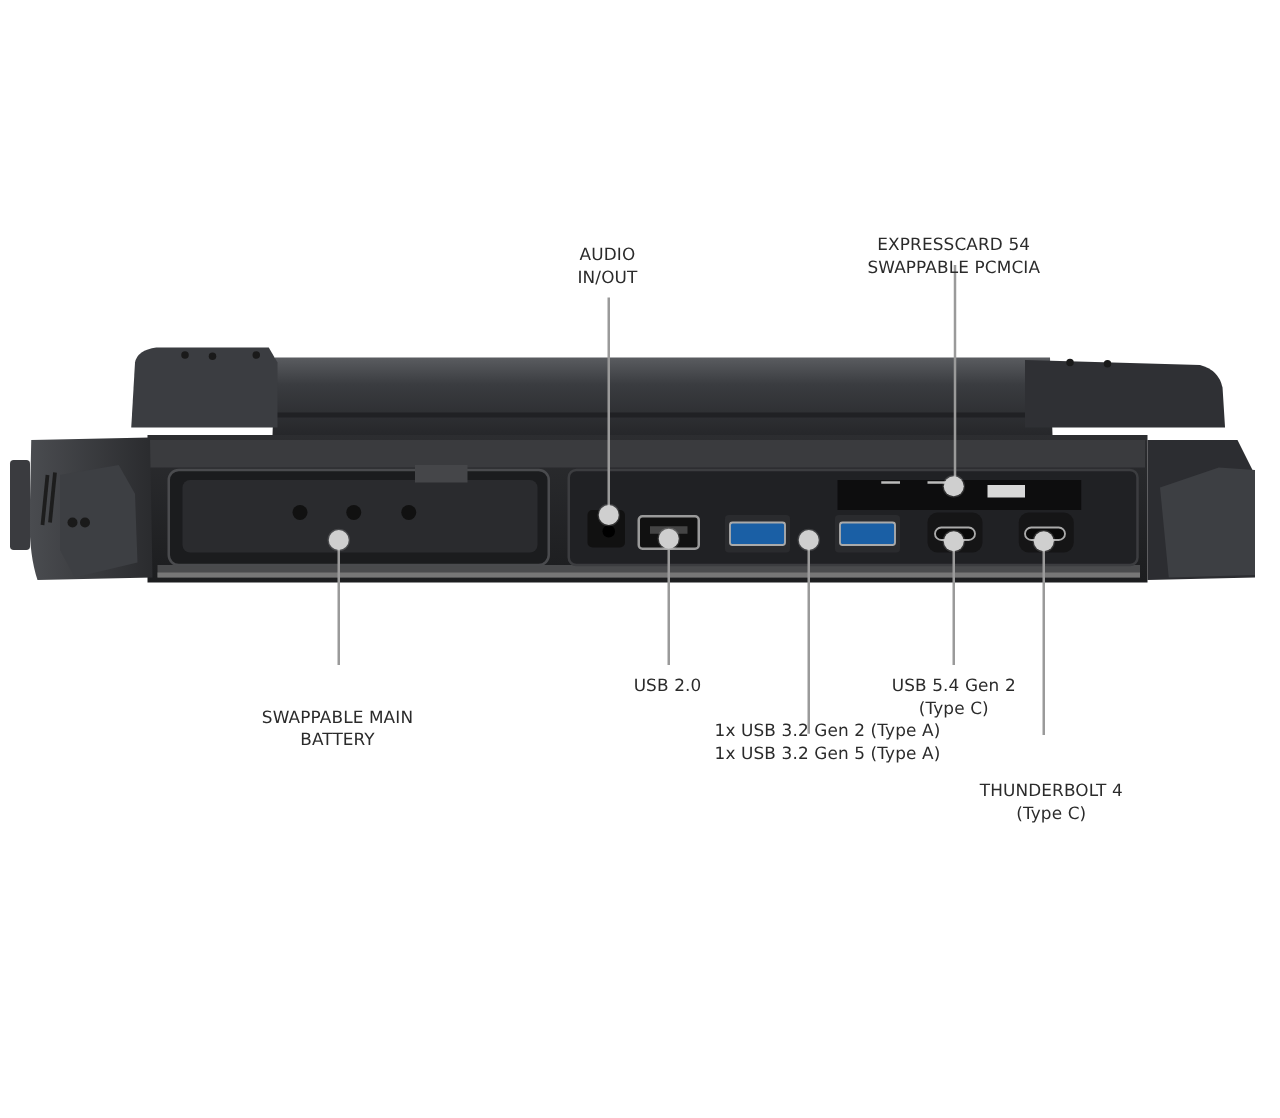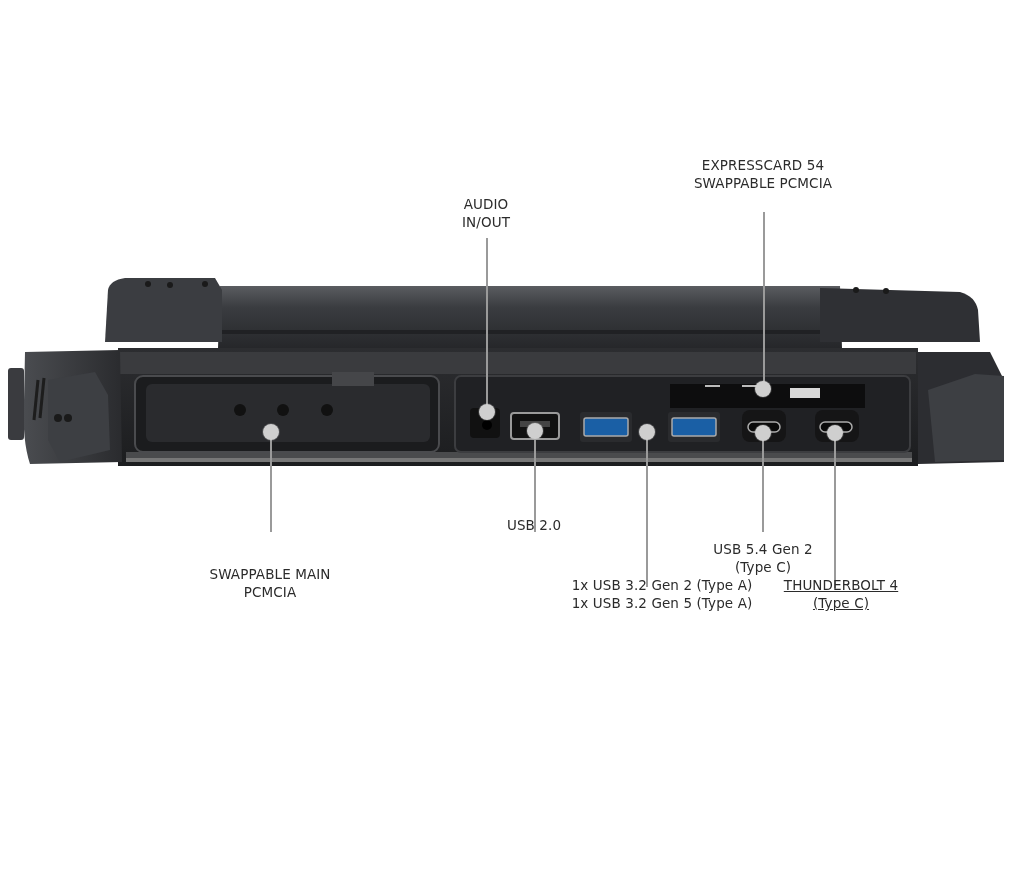--- a/index.html
+++ b/index.html
@@ -116,36 +116,36 @@
   <div class="dot" style="left:271px;top:432px;"></div>
   <div class="dot" style="left:535px;top:431px;"></div>
   <div class="dot" style="left:647px;top:432px;"></div>
   <div class="dot" style="left:763px;top:433px;"></div>
   <div class="dot" style="left:835px;top:433px;"></div>
 
   <div class="label" style="left:486px;top:195px;">
     <div>AUDIO</div>
     <div>IN/OUT</div>
   </div>
-  <div class="label" style="left:763px;top:156px;">
+  <div class="label" style="left:763px;top:187px;">
     <div>EXPRESSCARD 54</div>
     <div>SWAPPABLE PCMCIA</div>
   </div>
   <div class="label" style="left:270px;top:540px;margin-top:25px;">
     <div>SWAPPABLE MAIN</div>
-    <div>PCMCIA</div>
+    <div>BATTERY</div>
   </div>
-  <div class="label" style="left:534px;top:516px;">
+  <div class="label" style="left:534px;top:540px;">
     <div>USB 2.0</div>
   </div>
   <div class="label" style="left:763px;top:540px;">
     <div>USB 5.4 Gen 2</div>
     <div>(Type C)</div>
   </div>
   <div class="label" style="left:646px;top:576px;margin-left:16px;">
     <div>1x USB 3.2 Gen 2 (Type A)</div>
     <div>1x USB 3.2 Gen 5 (Type A)</div>
   </div>
-  <div class="label" style="left:841px;top:576px;text-decoration:underline;">
+  <div class="label" style="left:841px;top:624px;">
     <div>THUNDERBOLT 4</div>
     <div>(Type C)</div>
   </div>
 </div>
 
 </body></html>

